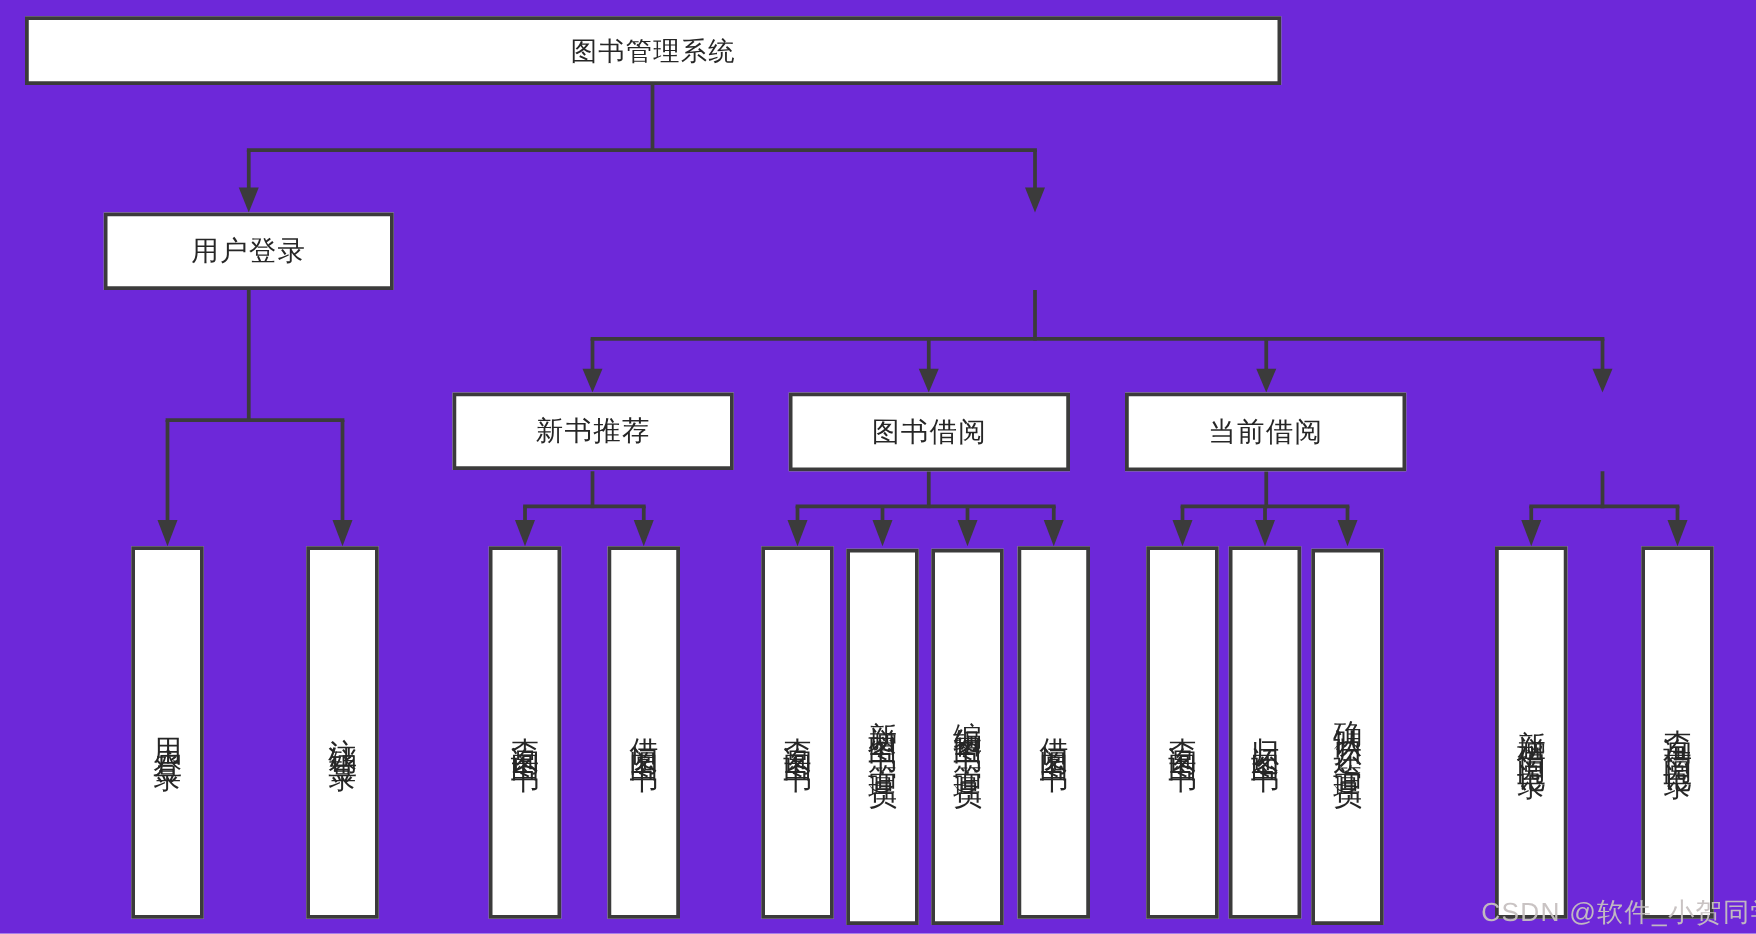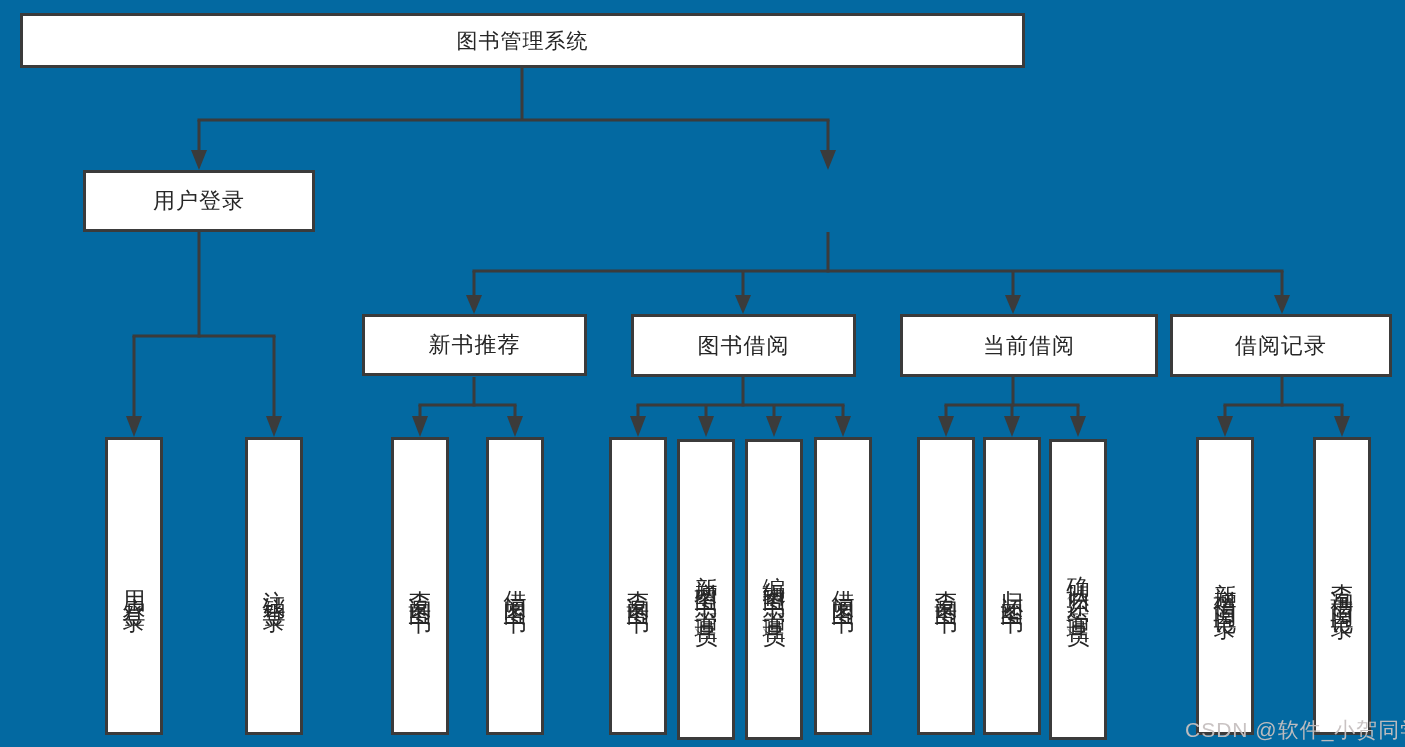--- a/index.html
+++ b/index.html
@@ -1,20 +1,20 @@
 <!DOCTYPE html>
 <html><head>
 <meta charset="utf-8">
 <style>
   html,body{margin:0;padding:0;background:#ffffff;}
   body{font-family:"Liberation Sans","DejaVu Sans",sans-serif;}
   #canvas{
     position:relative;
     width:1405px;height:747px;
-    background:#0369a1;
+    background:#6d28d9;
     overflow:hidden;
   }
   .node{
     position:absolute;
     box-sizing:border-box;
     border:3px solid #3b3b3b;
     background:#ffffff;
     display:flex;
     align-items:center;
     justify-content:center;
@@ -117,22 +117,21 @@
     <line x1="1342" y1="405" x2="1342" y2="421"></line>
     <polygon points="1334,416 1350,416 1342,437"></polygon>
   </svg>
 
   <div class="node h root" style="left:20px;top:13px;width:1005px;height:55px;">图书管理系统</div>
 
   <div class="node h" style="left:83px;top:170px;width:232px;height:62px;">用户登录</div>
 
   <div class="node h" style="left:362px;top:314px;width:225px;height:62px;">新书推荐</div>
   <div class="node h" style="left:631px;top:314px;width:225px;height:63px;">图书借阅</div>
-  <div class="node h" style="left:900px;top:314px;width:258px;height:63px;">当前借阅</div>
-  <div class="node h" style="left:1170px;top:314px;width:222px;height:63px;">借阅记录</div>
+  <div class="node h" style="left:900px;top:314px;width:225px;height:63px;">当前借阅</div>
 
   <div class="node" style="left:105px;top:437px;width:58px;height:298px;">
     <span class="vtext">用户登录</span>
   </div>
   <div class="node" style="left:245px;top:437px;width:58px;height:298px;">
     <span class="vtext">注销登录</span>
   </div>
 
   <div class="node" style="left:391px;top:437px;width:58px;height:298px;">
     <span class="vtext">查询图书</span>

